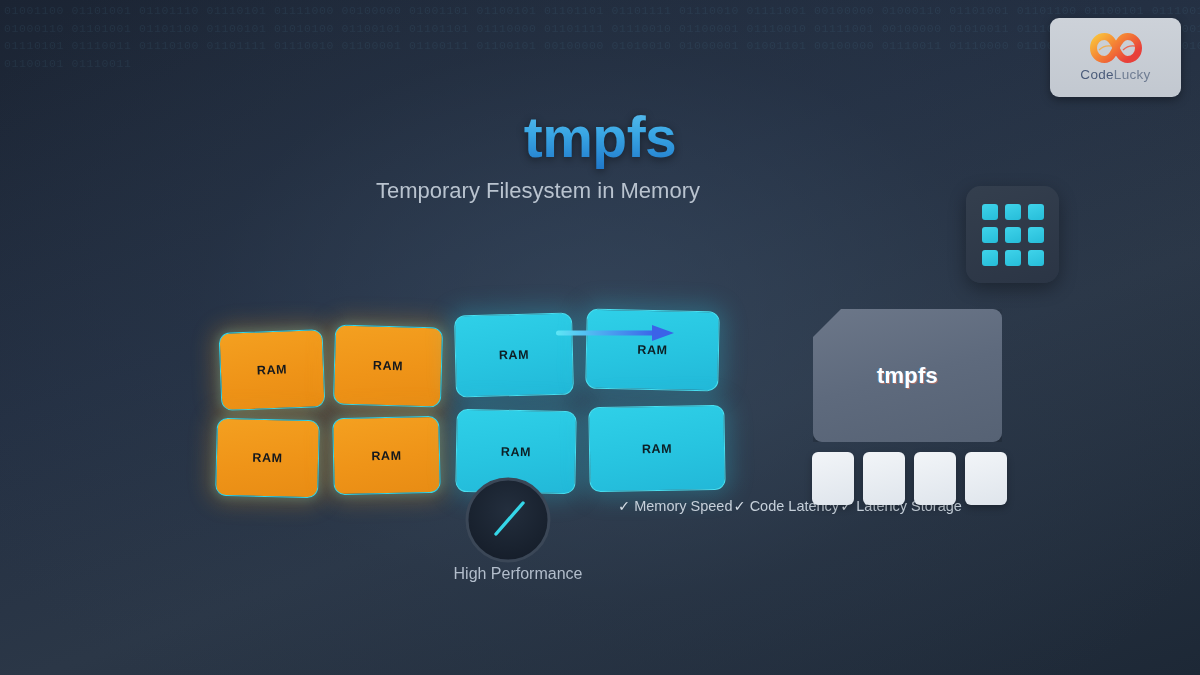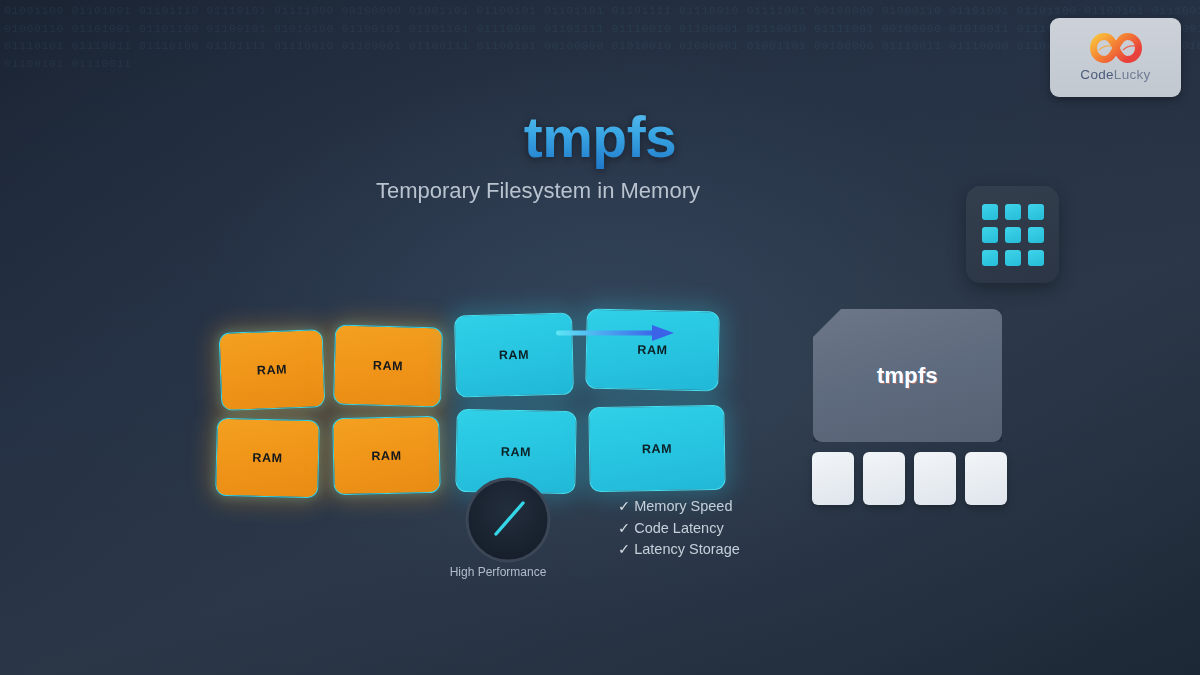--- a/index.html
+++ b/index.html
@@ -119,33 +119,32 @@
   }
 
   
   #gauge {
     position: absolute;
     left: 465px; top: 477px;
     width: 86px; height: 86px;
   }
   #gauge-label {
     position: absolute;
-    left: 405px; top: 565px;
+    left: 425px; top: 565px;
     width: 186px;
     text-align: center;
-    font-size: 12px;
+    font-size: 16px;
     color: #b2bdcb;
   }
 
   
   #feature-list {
     position: absolute;
     left: 618px; top: 496px;
     display: flex;
-    flex-direction: column;
     gap: 1px;
   }
   #feature-list .feature-item {
     font-size: 14.5px;
     color: #c6d0da;
     line-height: 20.5px;
     white-space: nowrap;
   }
   #feature-list .check-icon { color: #d6dee6; margin-right: 4px; }
 

